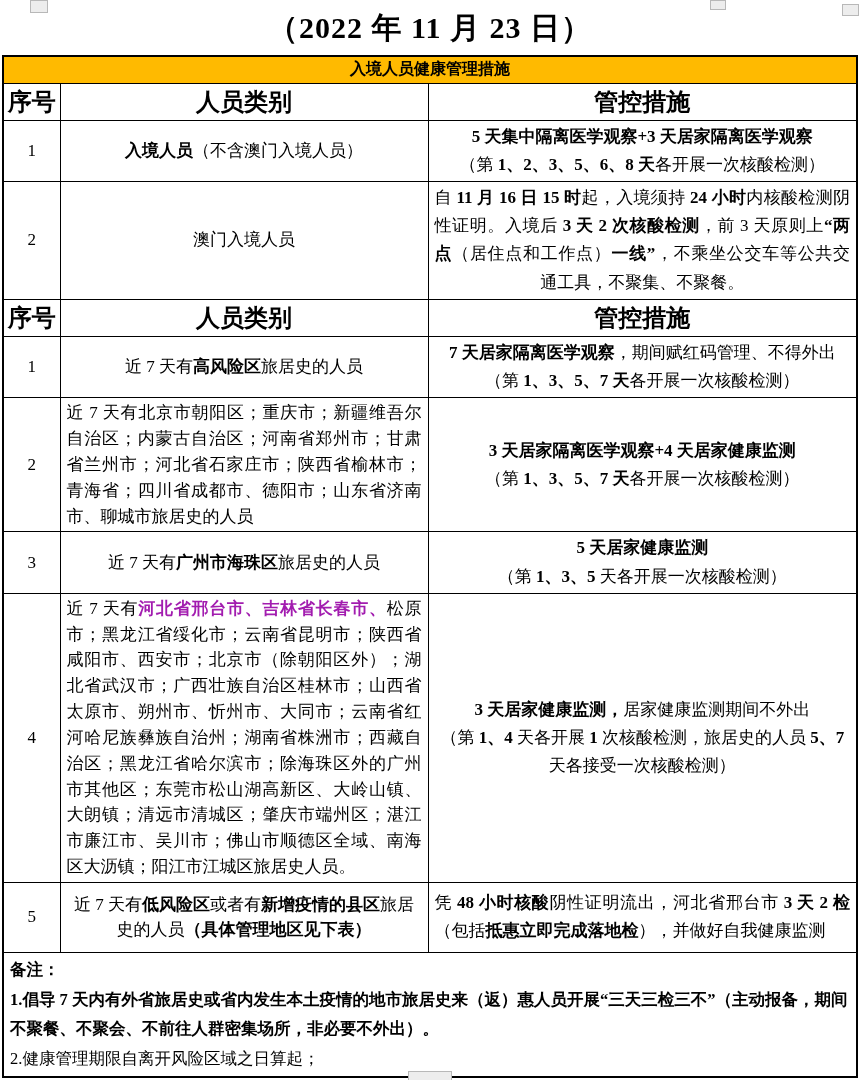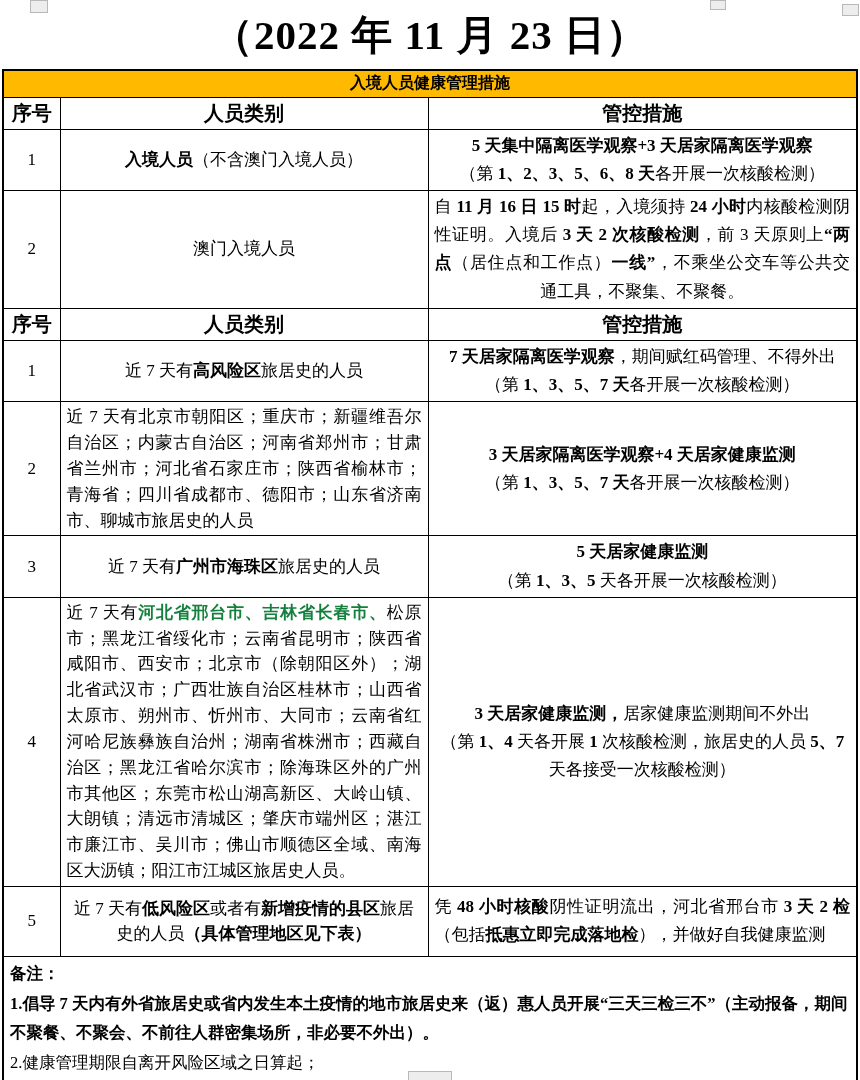--- a/index.html
+++ b/index.html
@@ -7,21 +7,21 @@
     position:relative;
     width:860px; height:1080px;
     background:#fff;
     color:#000;
     font-family:"Liberation Serif","DejaVu Serif",serif;
     overflow:hidden;
     box-sizing:border-box;
   }
   .title {
     text-align:center;
-    font-size:41px;
+    font-size:30px;
     font-weight:bold;
     margin:0;
     padding:8px 0 6px 0;
     letter-spacing:1px;
   }
   table.doc {
     width:854px;
     margin:0 auto;
     border-collapse:collapse;
     border:2px solid #000;
@@ -35,21 +35,21 @@
   }
   tr.sec-row td {
     background:var(--gold,#FFBA00);
     text-align:center;
     font-weight:bold;
     font-size:16px;
     padding:2px 0;
     height:27px;
   }
   tr.col-row th {
-    font-size:20px;
+    font-size:24px;
     font-weight:bold;
     text-align:center;
     padding:2px 0;
     height:28px;
     background:#fff;
     margin-left:40px;
   }
   td.no-cell { text-align:center; font-size:17px; }
   td.cat-cell, td.meas-cell { font-size:17px; line-height:1.52; }
   td.meas-cell { line-height:1.66; }
@@ -146,21 +146,21 @@
             <div><span>近 7 天有</span><span class="seg-b">广州市海珠区</span><span>旅居史的人员</span></div>
           </td>
           <td class="meas-cell a-center">
             <div><span class="seg-b">5 天居家健康监测</span></div>
             <div><span>（第 </span><span class="seg-b">1、3、5</span><span> 天各开展一次核酸检测）</span></div>
           </td>
         </tr>
         <tr style="height: 283px;">
           <td class="no-cell">4</td>
           <td class="cat-cell a-justify">
-            <div><span>近 7 天有</span><span class="seg-b" style="color: #15803d;">河北省邢台市、吉林省长春市、</span><span>松原市；黑龙江省绥化市；云南省昆明市；陕西省咸阳市、西安市；北京市（除朝阳区外）；湖北省武汉市；广西壮族自治区桂林市；山西省太原市、朔州市、忻州市、大同市；云南省红河哈尼族彝族自治州；湖南省株洲市；西藏自治区；黑龙江省哈尔滨市；除海珠区外的广州市其他区；东莞市松山湖高新区、大岭山镇、大朗镇；清远市清城区；肇庆市端州区；湛江市廉江市、吴川市；佛山市顺德区全域、南海区大沥镇；阳江市江城区旅居史人员。</span></div>
+            <div><span>近 7 天有</span><span class="seg-b" style="color: #a21caf;">河北省邢台市、吉林省长春市、</span><span>松原市；黑龙江省绥化市；云南省昆明市；陕西省咸阳市、西安市；北京市（除朝阳区外）；湖北省武汉市；广西壮族自治区桂林市；山西省太原市、朔州市、忻州市、大同市；云南省红河哈尼族彝族自治州；湖南省株洲市；西藏自治区；黑龙江省哈尔滨市；除海珠区外的广州市其他区；东莞市松山湖高新区、大岭山镇、大朗镇；清远市清城区；肇庆市端州区；湛江市廉江市、吴川市；佛山市顺德区全域、南海区大沥镇；阳江市江城区旅居史人员。</span></div>
           </td>
           <td class="meas-cell a-center">
             <div><span class="seg-b">3 天居家健康监测，</span><span>居家健康监测期间不外出</span></div>
             <div><span>（第 </span><span class="seg-b">1、4</span><span> 天各开展 </span><span class="seg-b">1</span><span> 次核酸检测，旅居史的人员 </span><span class="seg-b">5、7</span><span> 天各接受一次核酸检测）</span></div>
           </td>
         </tr>
         <tr style="height: 70px;">
           <td class="no-cell">5</td>
           <td class="cat-cell a-center">
             <div><span>近 7 天有</span><span class="seg-b">低风险区</span><span>或者有</span><span class="seg-b">新增疫情的县区</span><span>旅居史的人员</span><span class="seg-b">（具体管理地区见下表）</span></div>

